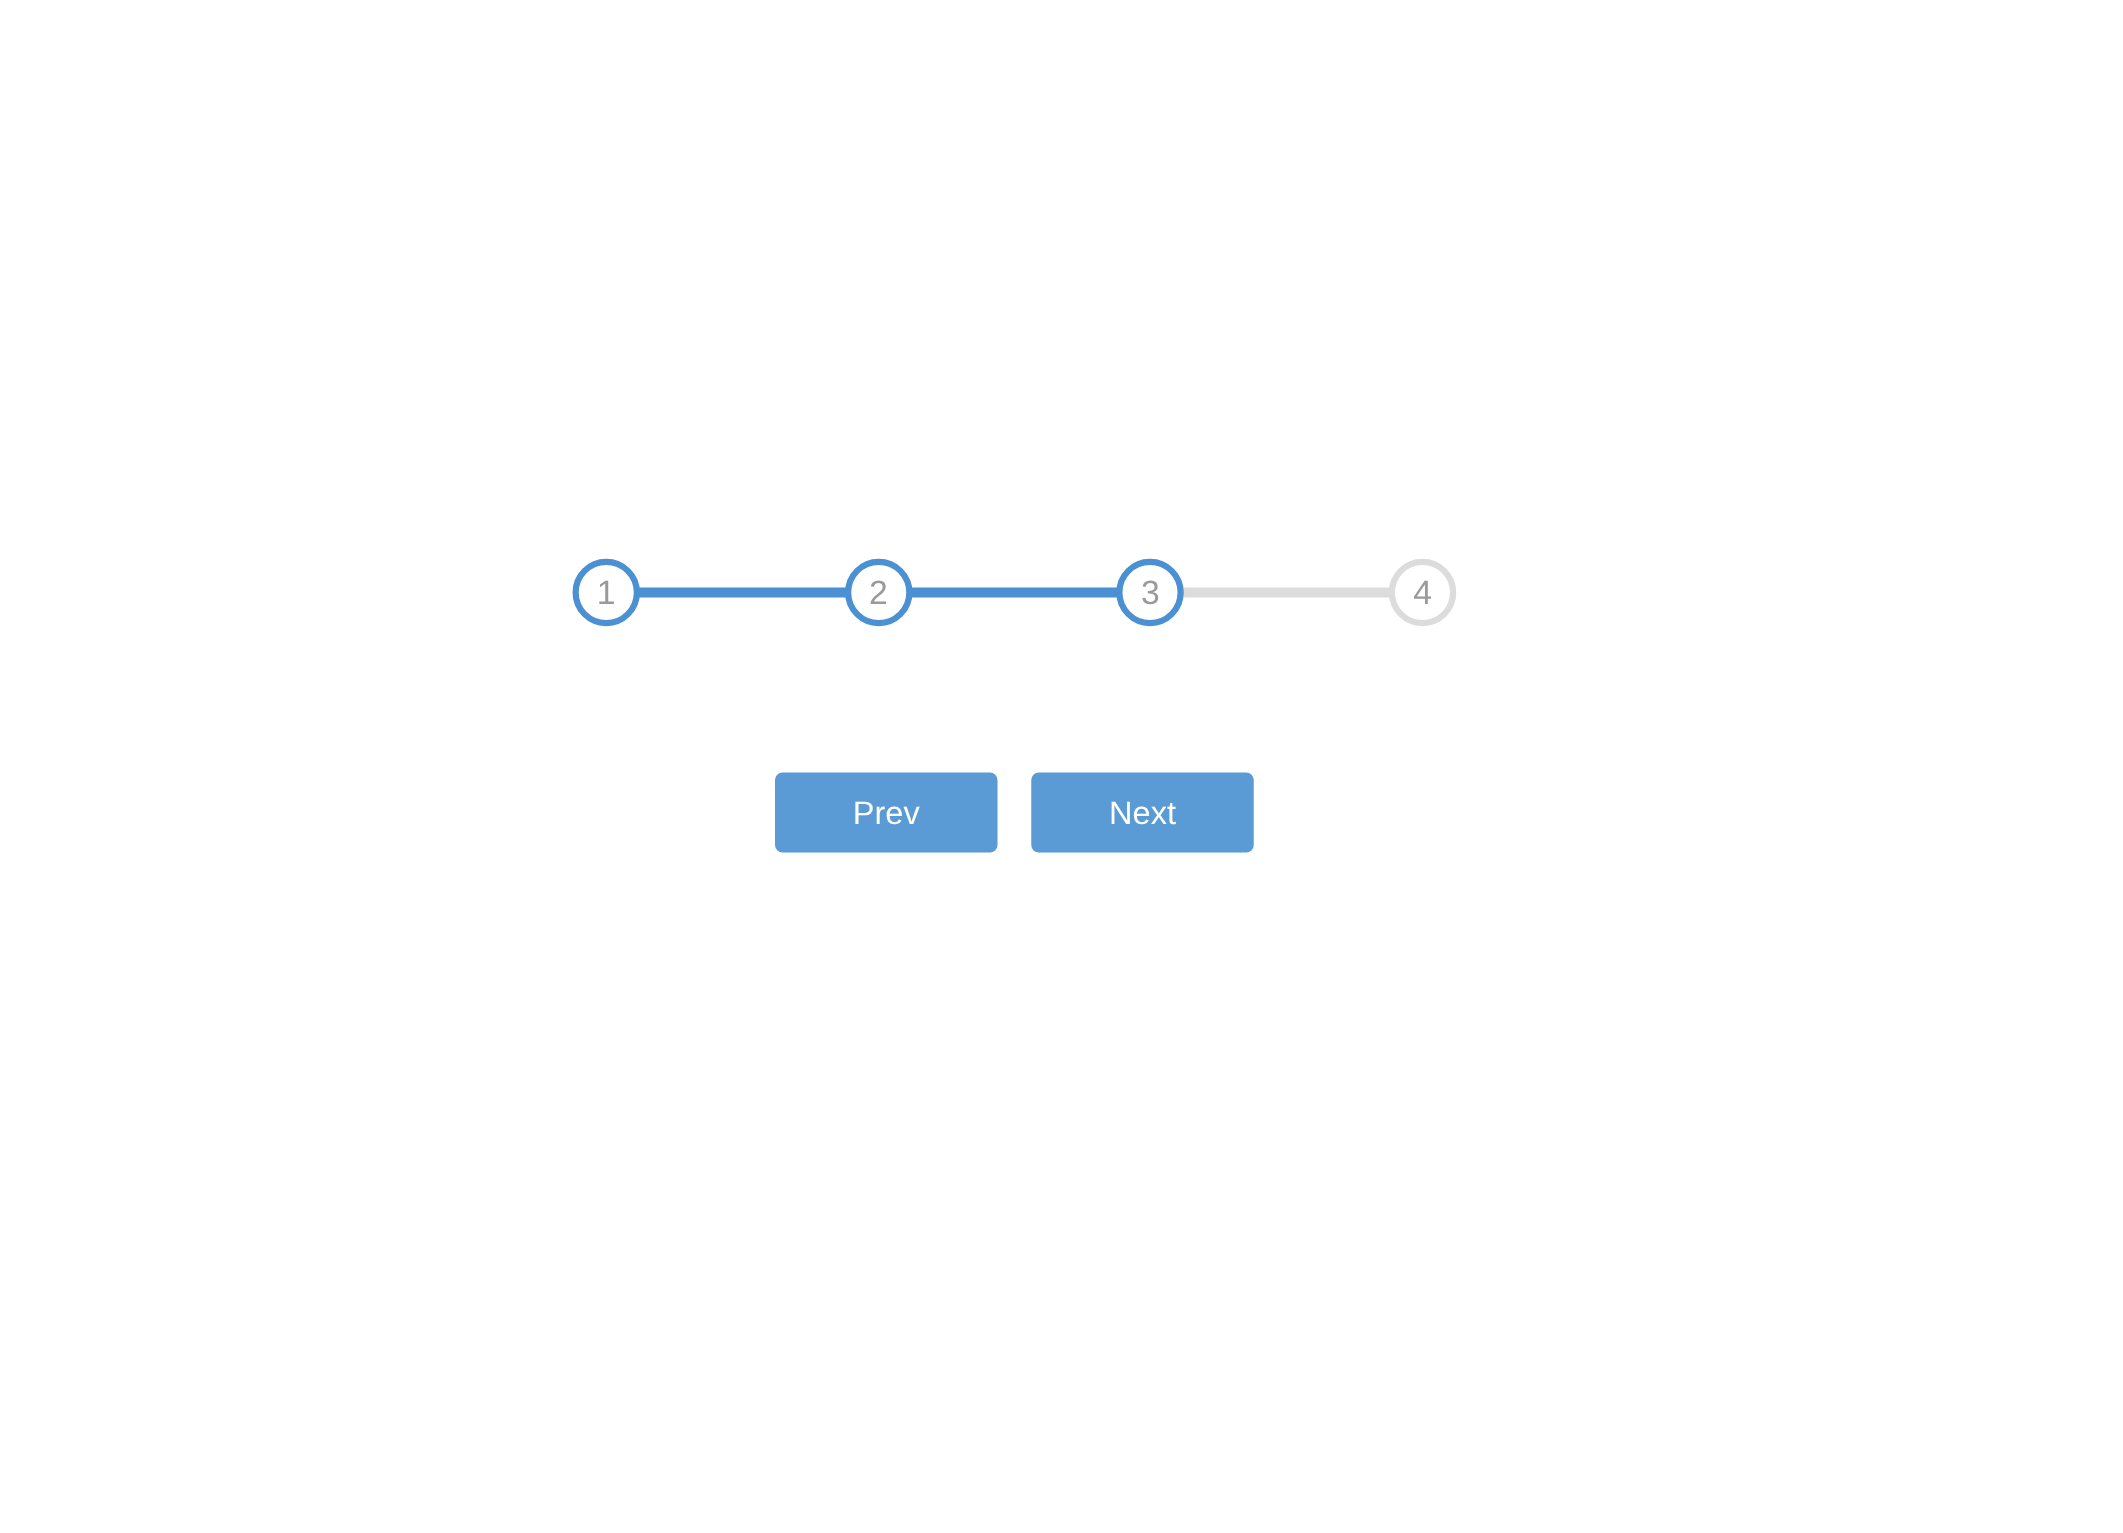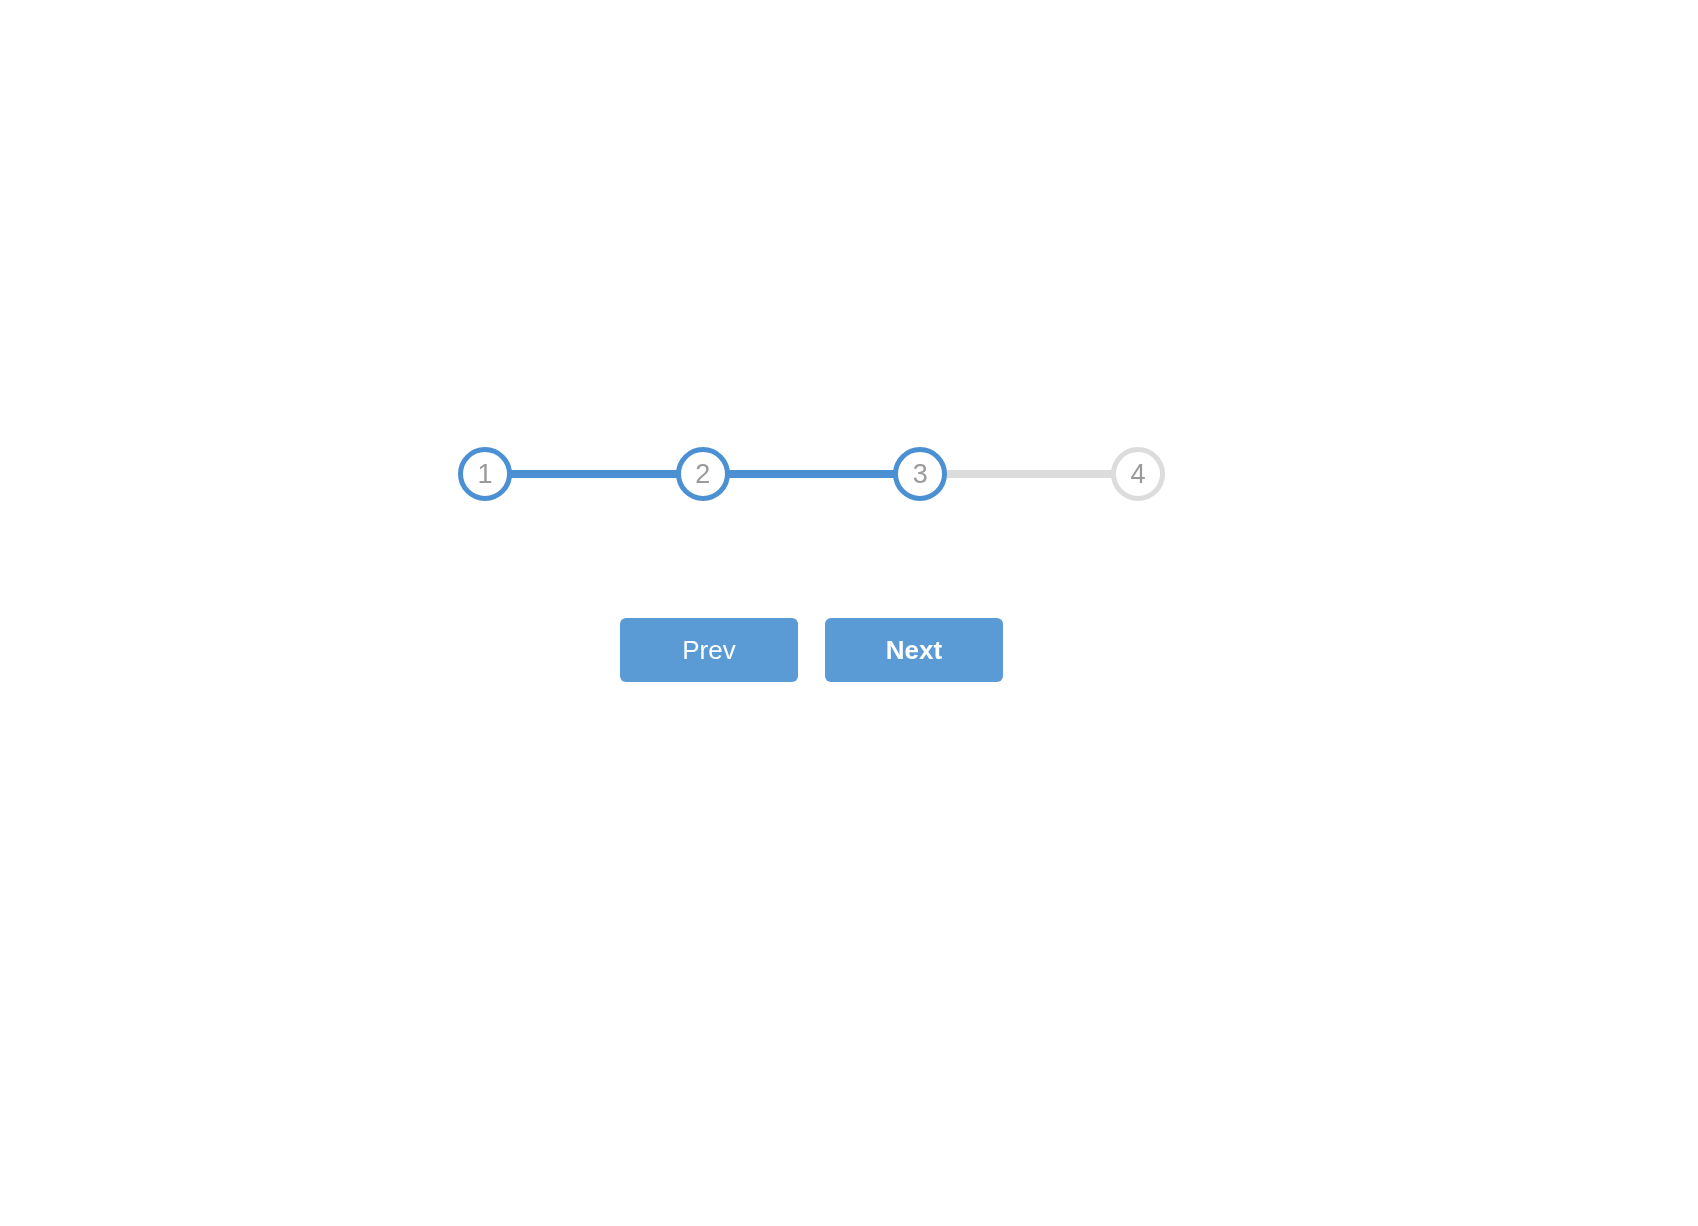--- a/index.html
+++ b/index.html
@@ -98,21 +98,20 @@
     height: 64px;
     padding: 0 24px;
     min-width: 178px;
     text-align: center;
     cursor: pointer;
     box-sizing: border-box;
     white-space: nowrap;
   }
   .btn + .btn {
     margin-left: 27px;
-    font-weight: bold;
   }
 </style>
 </head>
 <body>
 
 <div class="wizard">
 
   <div class="stepper">
 
     <div class="step-node is-active">

